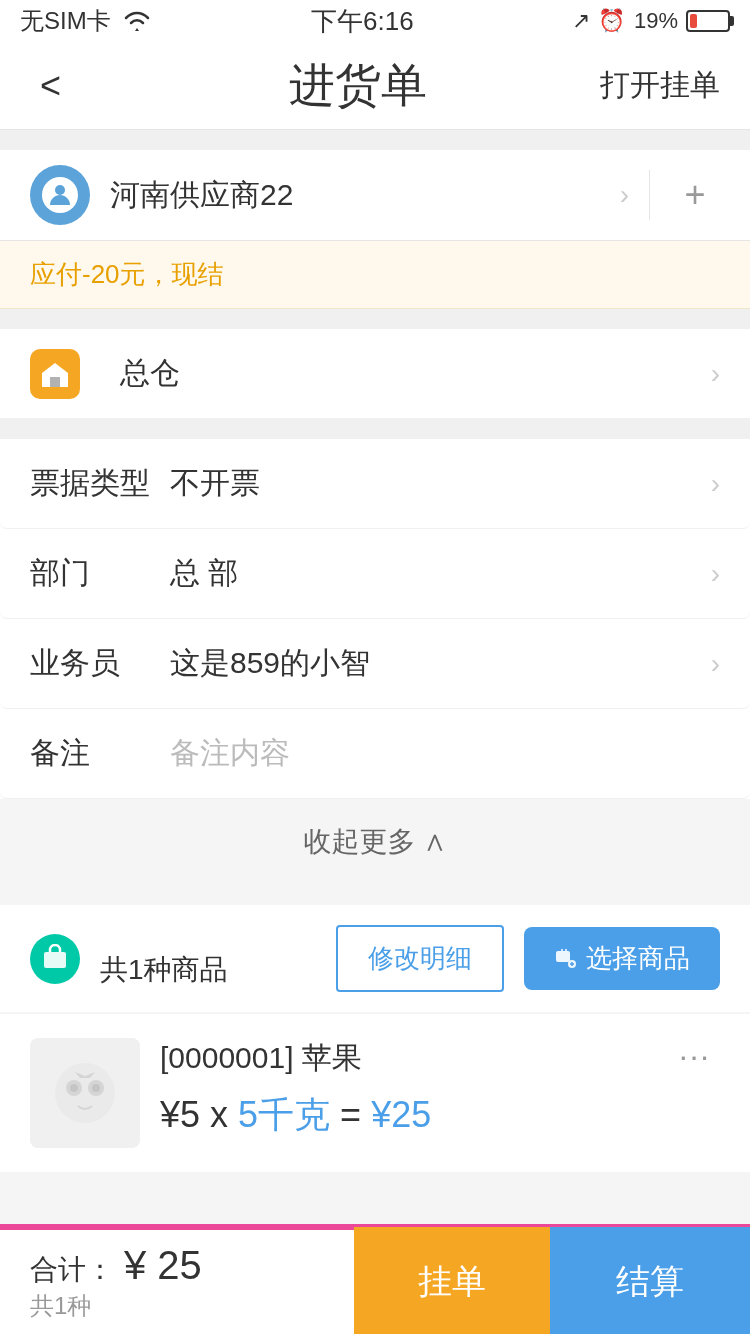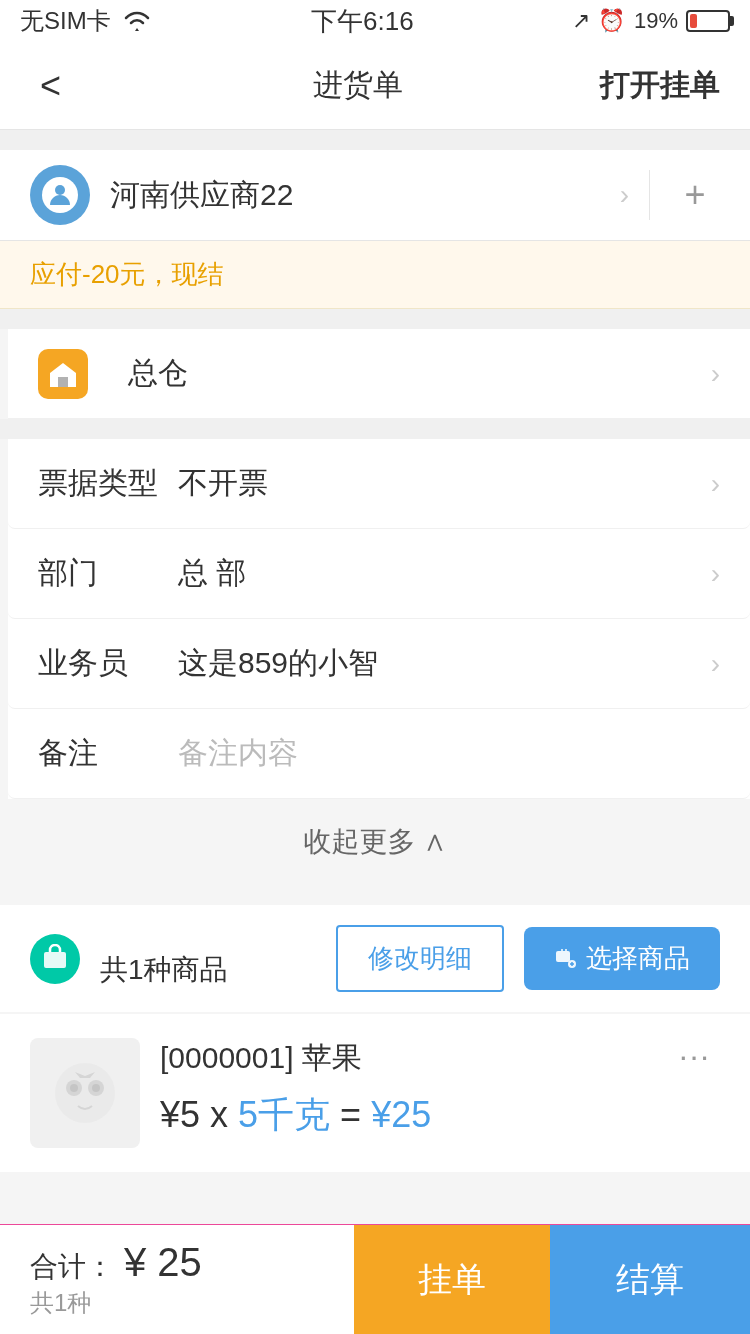--- a/index.html
+++ b/index.html
@@ -49,30 +49,29 @@
       padding: 0 30px;
       border-bottom: 1px solid #e5e5e5;
     }
     .nav-back {
       font-size: 36px;
       color: #333;
       cursor: pointer;
       padding: 10px;
     }
     .nav-title {
-      font-size: 30px;
+      font-size: 46px;
       font-weight: 500;
       color: #333;
       margin-left: 45px;
     }
     .nav-action {
       font-size: 30px;
       color: #333;
       cursor: pointer;
-      font-weight: bold;
     }
 
     
     .section-divider {
       background: #f0f0f0;
       height: 20px;
     }
 
     
     .supplier-section {
@@ -111,21 +110,21 @@
     
     .info-banner {
       background: #fff8ec;
       padding: 16px 30px;
       font-size: 26px;
       color: #e8a000;
       border-bottom: 1px solid #f0e6c8;
     }
 
     
-    .form-section { background: #fff; margin-left: 8px; }
+    .form-section { background: #fff; }
     .form-row {
       display: flex;
       align-items: center;
       min-height: 90px;
       padding: 0 30px;
       border-bottom: 1px solid #f0f0f0;
       cursor: pointer;
       border-radius: 7px;
     }
     .form-row-icon {
@@ -231,21 +230,21 @@
     }
 
     
     .footer-bar {
       position: fixed;
       bottom: 0; left: 0; width: 750px;
       background: #fff;
       display: flex;
       align-items: center;
       height: 110px;
-      border-top: 1px solid #ec4899;
+      border-top: 6px solid #ec4899;
     }
     .footer-total {
       flex: 1;
       padding: 0 30px;
     }
     .footer-total-row {
       display: flex; align-items: baseline; gap: 10px;
     }
     .footer-total-label { font-size: 28px; color: #333; }
     .footer-total-value { font-size: 40px; color: #333; font-weight: 500; }

